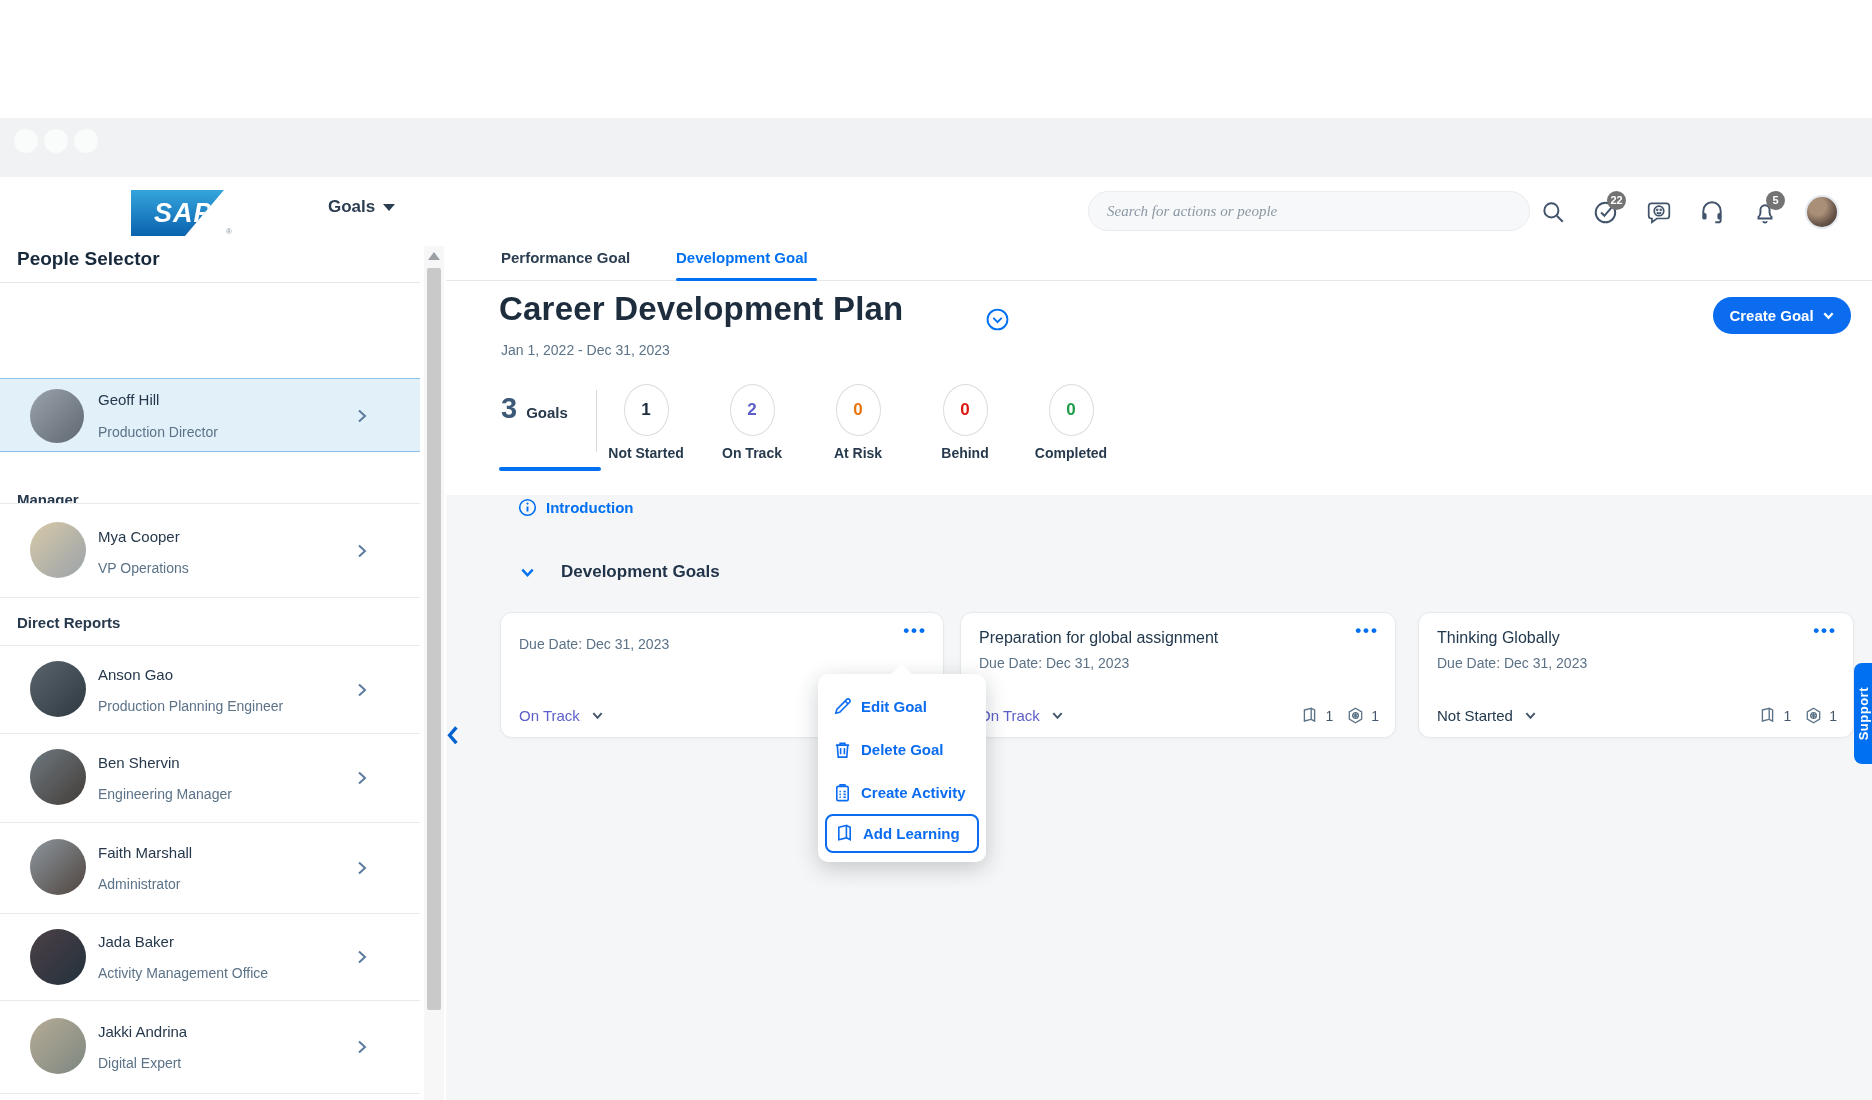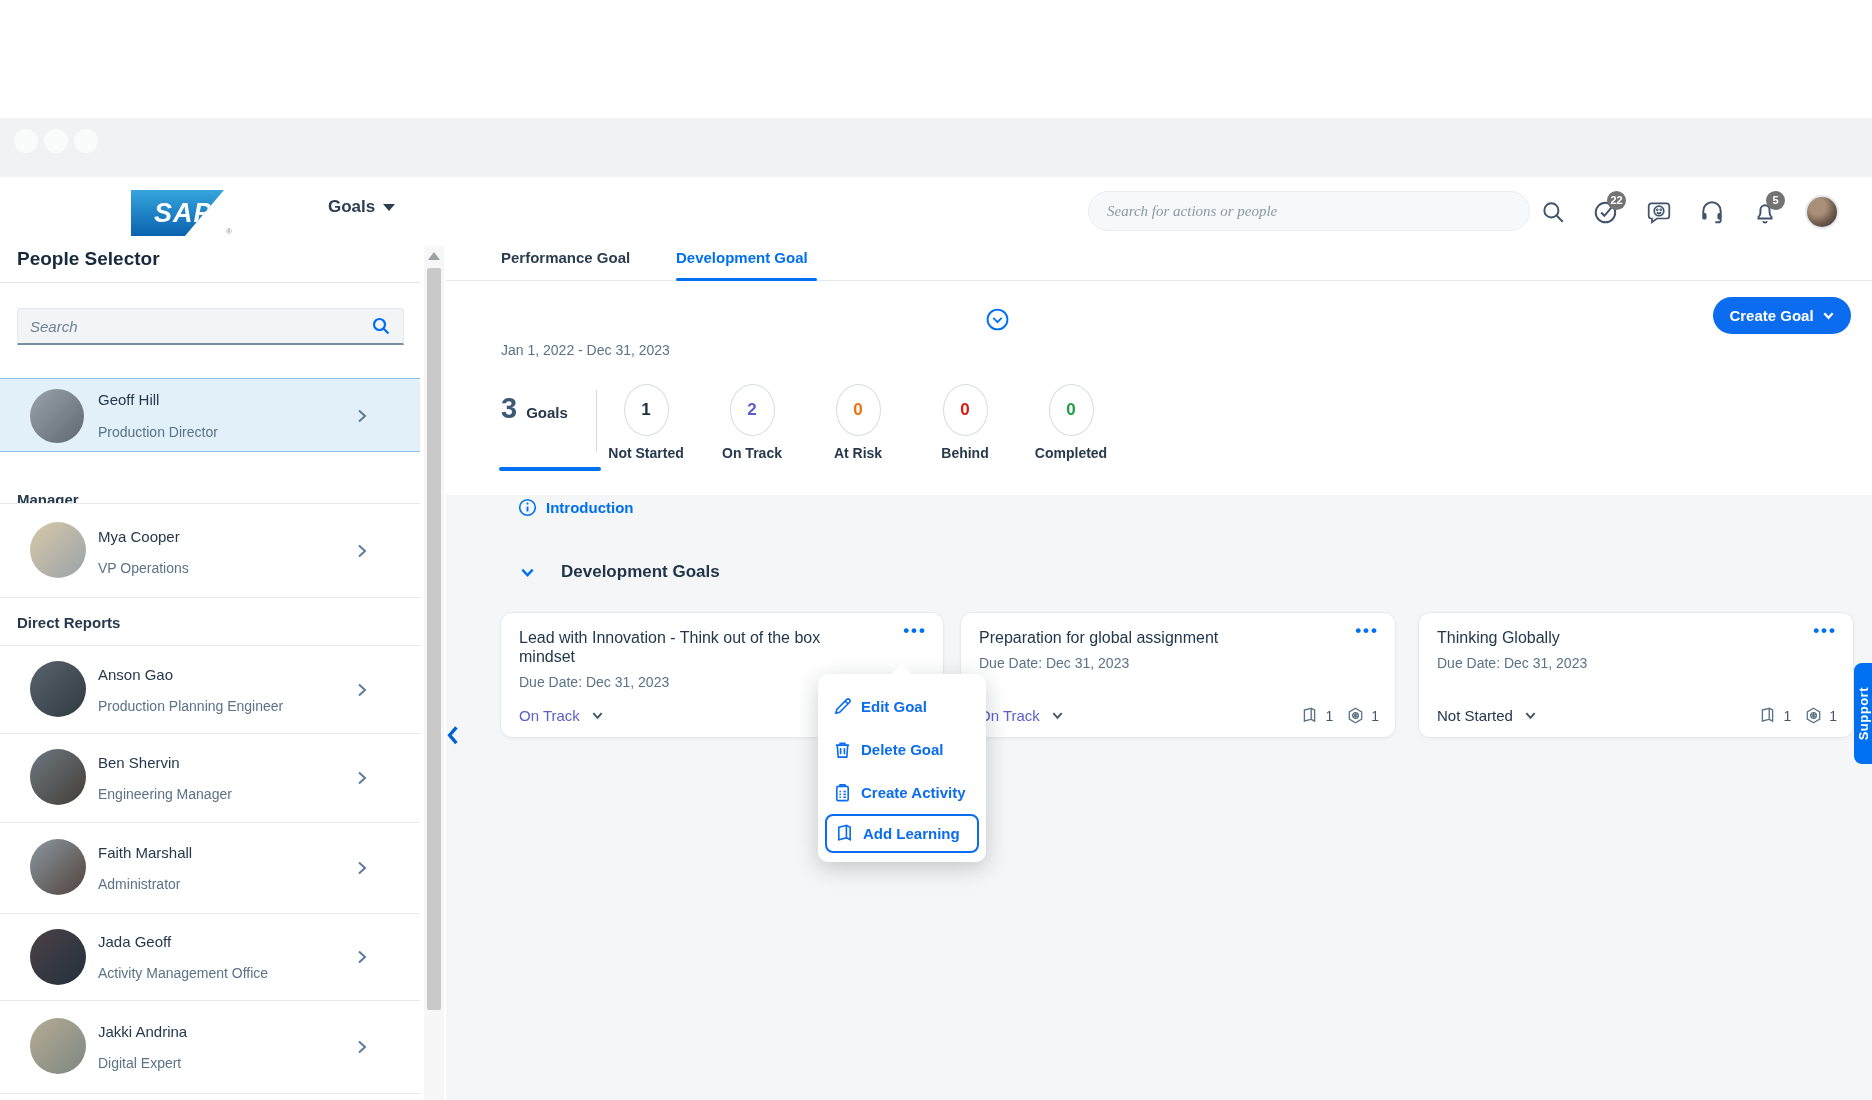--- a/index.html
+++ b/index.html
@@ -218,29 +218,20 @@
         <span class="badge">5</span>
       </div>
       <div class="hdr-avatar"></div>
     </div>
   </div>
 
   <div class="sidebar">
     <div class="ps-title">People Selector</div>
     <div class="ps-divider"></div>
 
-    <div class="sb-search">
-      <input placeholder="Search" style="">
-      <span class="mag">
-        <svg viewBox="0 0 20 20" fill="none" stroke="currentColor" stroke-width="2.2">
-            <circle cx="8.5" cy="8.5" r="5.5"></circle>
-            <line x1="12.7" y1="12.7" x2="17.5" y2="17.5"></line>
-          </svg>
-      </span>
-    </div>
 
     <div class="person-row row-selected" style="top:132px;height:74px;">
       <div class="avatar av1" style="top:10px;width:54px;height:54px"></div>
       <div class="pname" style="top:12px">Geoff Hill</div>
       <div class="prole" style="top:45px">Production Director</div>
       <span class="chev" style="top:29px">
         <svg viewBox="0 0 16 16" fill="none" stroke="currentColor" stroke-width="2">
             <polyline points="5,2.5 11,8 5,13.5"></polyline>
           </svg>
       </span>
@@ -295,21 +286,21 @@
       <span class="chev" style="top:37px">
         <svg viewBox="0 0 16 16" fill="none" stroke="currentColor" stroke-width="2">
             <polyline points="5,2.5 11,8 5,13.5"></polyline>
           </svg>
       </span>
     </div>
     <div class="row-div" style="top:667px"></div>
 
     <div class="person-row" style="top:668px;height:86px;">
       <div class="avatar av6" style="top:15px"></div>
-      <div class="pname" style="top:19px">Jada Geoff</div>
+      <div class="pname" style="top:19px">Jada Baker</div>
       <div class="prole" style="top:51px">Activity Management Office</div>
       <span class="chev" style="top:35px">
         <svg viewBox="0 0 16 16" fill="none" stroke="currentColor" stroke-width="2">
             <polyline points="5,2.5 11,8 5,13.5"></polyline>
           </svg>
       </span>
     </div>
     <div class="row-div" style="top:754px"></div>
 
     <div class="person-row" style="top:755px;height:92px;">
@@ -340,20 +331,21 @@
 
   <div class="main">
     <div class="goal-section-bg"></div>
 
     <div class="tabs">
       <span class="tab tab-perf">Performance Goal</span>
       <span class="tab tab-dev">Development Goal</span>
       <span class="tab-underline"></span>
     </div>
 
+    <div class="plan-title">Career Development Plan</div>
     <span class="title-chev">
       <svg viewBox="0 0 22 22" fill="none" stroke="currentColor" stroke-width="1.8">
           <circle cx="11" cy="11" r="9.5"></circle>
           <polyline points="7,9.5 11,13.5 15,9.5"></polyline>
         </svg>
     </span>
     <div class="plan-dates">Jan 1, 2022 - Dec 31, 2023</div>
 
     <button class="create-goal">
       <span>Create Goal</span>
@@ -402,21 +394,20 @@
     <div class="dev-goals-hdr">
       <span class="chev">
         <svg viewBox="0 0 16 16" fill="none" stroke="currentColor" stroke-width="2.6">
             <polyline points="2.5,5 8,11 13.5,5"></polyline>
           </svg>
       </span>
       <span class="txt">Development Goals</span>
     </div>
 
     <div class="goal-card card1">
-      <div class="gc-title">Lead with Innovation - Think out of the box mindset</div>
       <div class="gc-due">Due Date: Dec 31, 2023</div>
       <div class="gc-status">
         <span class="st st-indigo">On Track</span>
         <svg viewBox="0 0 14 14" fill="none" stroke="currentColor" stroke-width="2.2">
             <polyline points="2.5,4.5 7,9.5 11.5,4.5"></polyline>
           </svg>
       </div>
       <div class="gc-menu">•••</div>
     </div>
 

